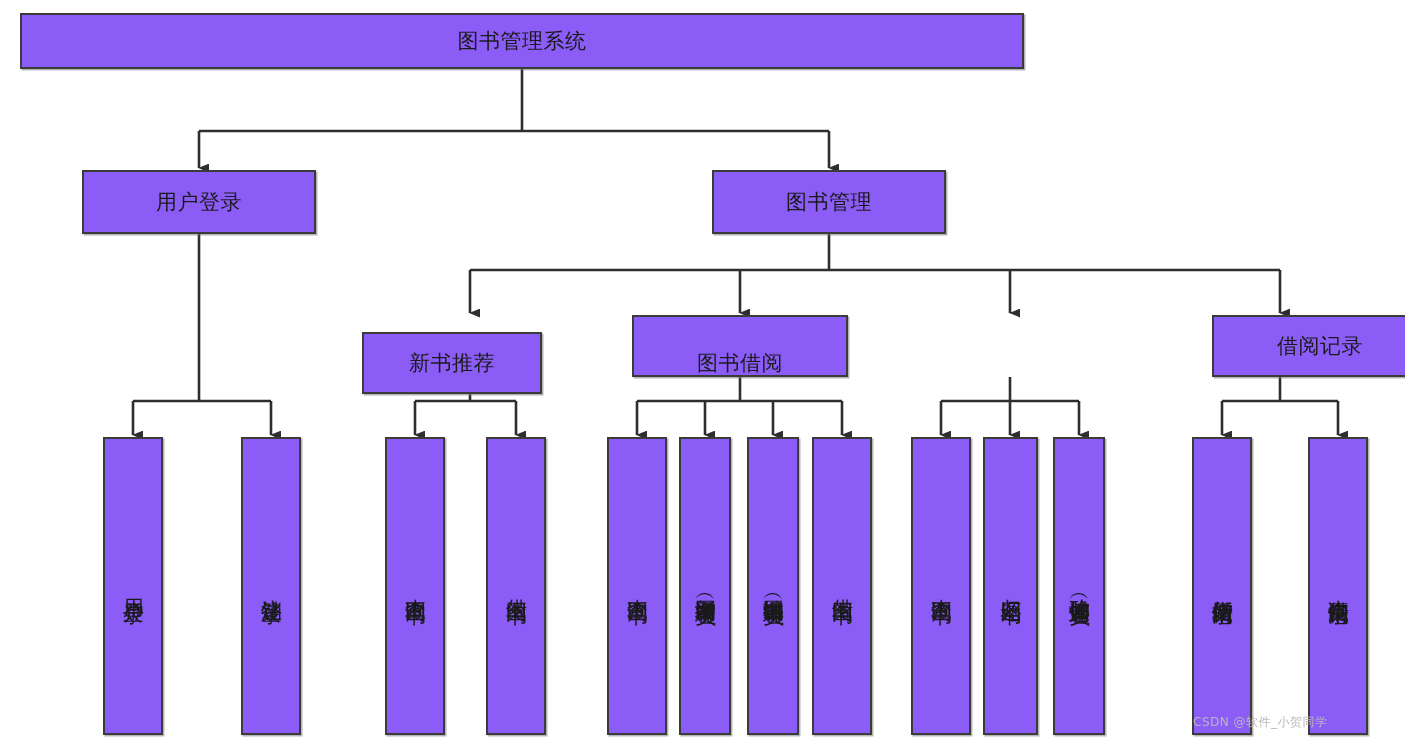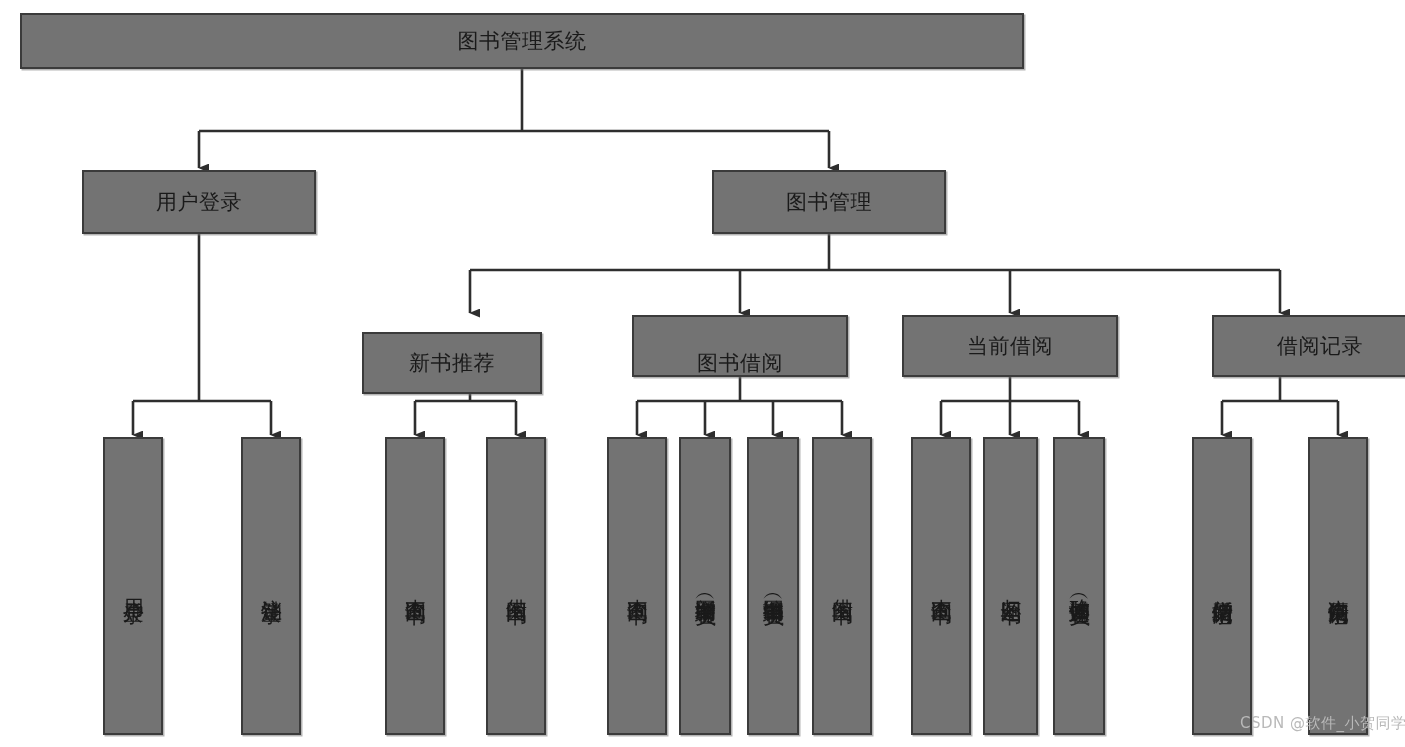--- a/index.html
+++ b/index.html
@@ -21,21 +21,21 @@
     position: absolute;
     left: 0;
     top: 0;
     width: 1405px;
     height: 747px;
     pointer-events: none;
   }
   .node {
     position: absolute;
     box-sizing: border-box;
-    background: #737373;
+    background: #8b5cf6;
     border: 2px solid #3b3b3b;
     box-shadow: 1.5px 1.5px 0 0 rgba(120,120,120,0.55);
     display: flex;
     align-items: center;
     justify-content: center;
     color: #1a1a1a;
   }
   .node.horiz .label {
     writing-mode: horizontal-tb;
     font-size: 21px;
@@ -52,25 +52,24 @@
     white-space: nowrap;
     max-height: 276px;
   }
   .node.vert .label.tall {
     letter-spacing: 1px;
     max-height: 288px;
   }
   .watermark {
     position: absolute;
     color: #b9b9b9;
-    font-size: 15px;
+    font-size: 12px;
     letter-spacing: 0.5px;
     white-space: nowrap;
     font-family: "DejaVu Sans", "Liberation Sans", sans-serif;
-    padding-left: 47px;
   }
 </style>
 </head>
 <body>
 
 <div id="canvas">
 
   <svg class="wires" viewBox="0 0 1405 747">
     <defs>
       <marker id="arrow" markerWidth="9" markerHeight="11" refX="4.5" refY="10.2" orient="auto" markerUnits="userSpaceOnUse">
@@ -131,23 +130,20 @@
   <div class="node horiz" style="left:712px; top:170px; width:234px; height:64px;text-align:center;">
     <span class="label">图书管理</span>
   </div>
 
   <div class="node horiz" style="left:362px; top:332px; width:180px; height:62px;">
     <span class="label">新书推荐</span>
   </div>
   <div class="node horiz" style="left:632px; top:315px; width:216px; height:62px;align-items:flex-end;">
     <span class="label">图书借阅</span>
   </div>
-  <div class="node horiz" style="left:902px; top:315px; width:216px; height:62px;">
-    <span class="label">当前借阅</span>
-  </div>
   <div class="node horiz" style="left:1172px; top:315px; width:216px; height:62px;margin-left:40px;">
     <span class="label">借阅记录</span>
   </div>
 
   <div class="node vert" style="left:103px; top:437px; width:60px; height:298px;">
     <span class="label">用户登录</span>
   </div>
   <div class="node vert" style="left:241px; top:437px; width:60px; height:298px;">
     <span class="label">注销登录</span>
   </div>

